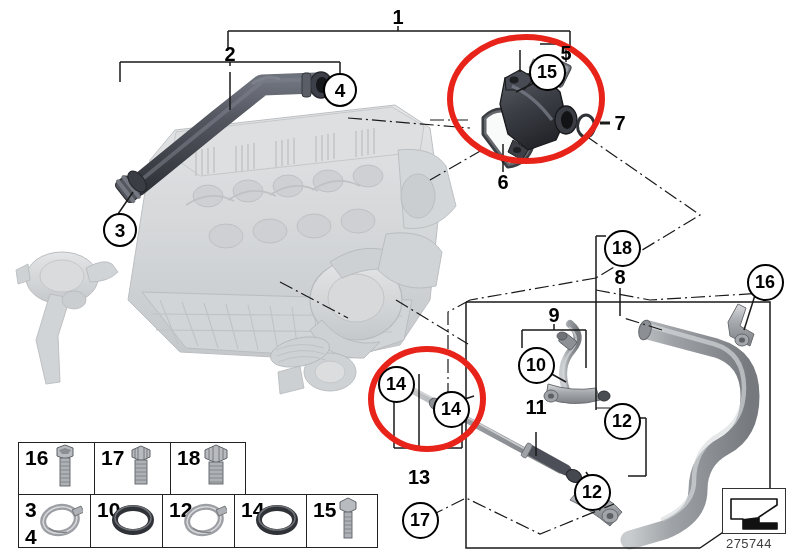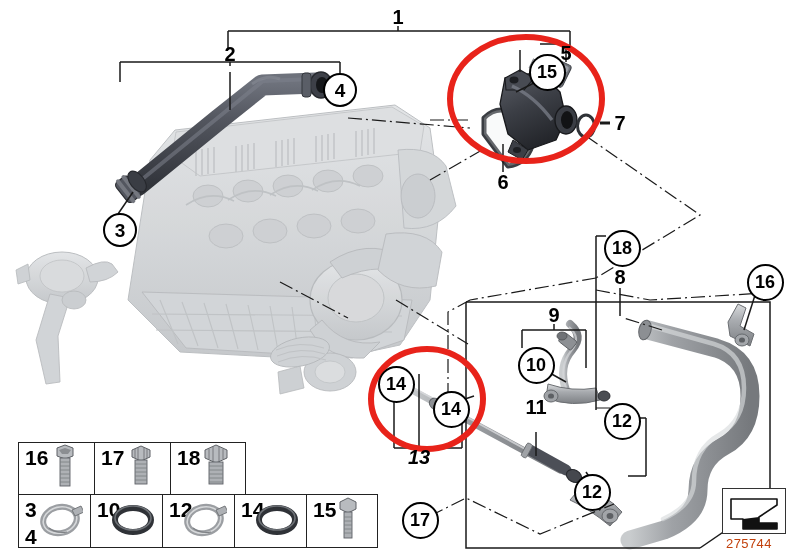--- a/index.html
+++ b/index.html
@@ -25,21 +25,21 @@
          position:relative;background:#fff;}
   .lcell:last-child{border-right:1.6px solid #222;}
   .lrow.top .lcell{border-bottom:none;}
   .lnum{position:absolute;font-weight:bold;font-size:21px;color:#000;}
   .lnum.a{left:6px;top:3px;}
   .lnum.b{left:6px;top:30px;}
   .lico{position:absolute;right:7px;top:50%;transform:translateY(-50%);}
 
   
   #arrowbox{position:absolute;border:1.4px solid #333;background:#fff;z-index:30;}
-  #partno{position:absolute;font-size:13px;color:#c2410c;letter-spacing:.4px;z-index:30;}
+  #partno{position:absolute;font-size:13px;color:#404040;letter-spacing:.4px;z-index:30;}
 </style>
 </head>
 <body>
 
 <div id="stage">
 
   <svg id="art" viewBox="0 0 800 560">
     <defs>
       <linearGradient id="gHose" x1="0" y1="0" x2="0" y2="1">
         <stop offset="0" stop-color="#6e727c"></stop>
@@ -311,21 +311,21 @@
       <div class="bub s" style="left: 338px; top: 88px;">4</div>
       <div class="plab" style="left: 566px; top: 53px;">5</div>
       <div class="plab" style="left: 503px; top: 182px;">6</div>
       <div class="plab" style="left: 620px; top: 123px;">7</div>
       <div class="plab" style="left: 620px; top: 277px;">8</div>
       <div class="plab" style="left: 554px; top: 315px;">9</div>
       <div class="bub m" style="left: 534px; top: 363px;">10</div>
       <div class="plab" style="left: 536px; top: 407px;">11</div>
       <div class="bub m" style="left: 620px; top: 419px;">12</div>
       <div class="bub m" style="left: 590px; top: 490px;">12</div>
-      <div class="plab" style="left: 419px; top: 457px; font-style: italic;">13</div>
+      <div class="plab" style="left: 419px; top: 477px;">13</div>
       <div class="bub m" style="left: 394px; top: 382px;">14</div>
       <div class="bub m" style="left: 449px; top: 407px;">14</div>
       <div class="bub m" style="left: 545px; top: 70px;">15</div>
       <div class="bub m" style="left: 763px; top: 280px;">16</div>
       <div class="bub m" style="left: 418px; top: 518px;">17</div>
       <div class="bub m" style="left: 620px; top: 246px;">18</div>
     </div>
 
   <div id="legend" style="left:18px;top:442px;">
     <div class="lrow top" id="legend-top">

